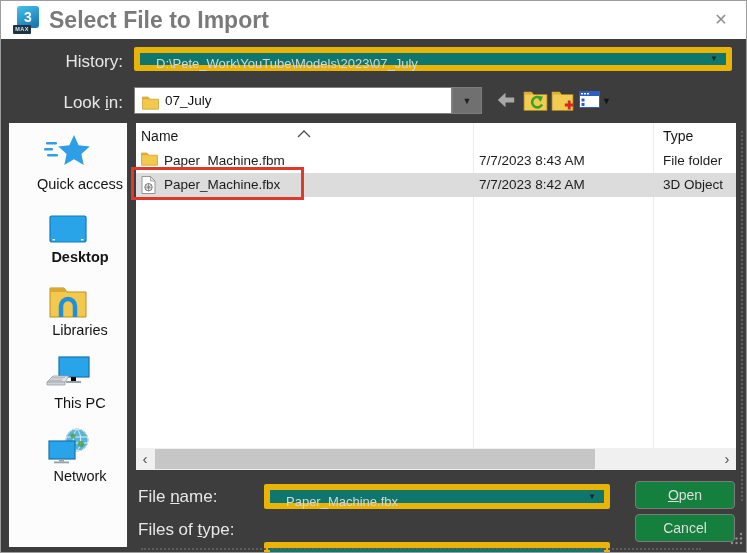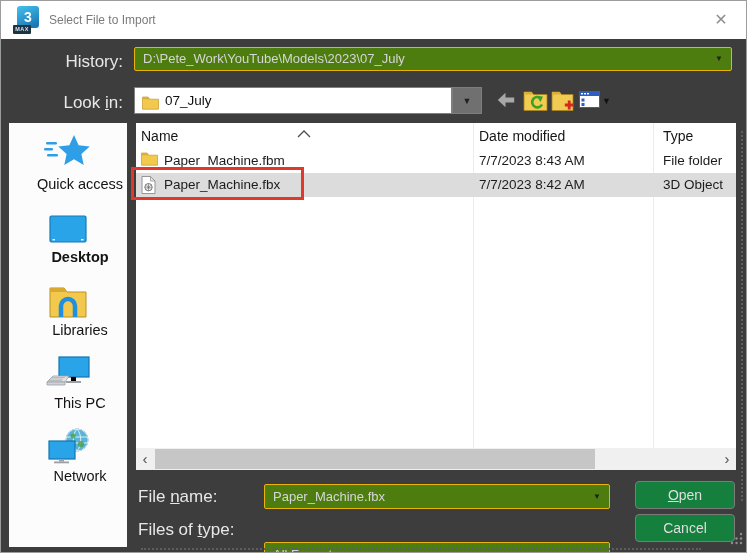--- a/index.html
+++ b/index.html
@@ -15,31 +15,31 @@
   .appicon .tile {
     position:absolute; left:4px; top:1px; width:22px; height:22px; border-radius:3px;
     background:linear-gradient(155deg,#45c2ee 0%,#1b7ab6 85%);
     color:#fff; font-size:14px; font-weight:bold; text-align:center; line-height:22px;
   }
   .appicon .badge {
     position:absolute; left:0; top:20px; width:18px; height:9px; border-radius:1px;
     background:#1d3442; color:#d8e8f2; font-size:5.5px; font-weight:bold;
     text-align:center; line-height:9px; letter-spacing:0.5px;
   }
-  .dlg-title { position:absolute; left:48px; top:0; line-height:38px; font-size:12px; color:#7a7a7a; }
+  .dlg-title { position:absolute; left:48px; top:0; line-height:38px; font-size:23px; color:#7a7a7a;font-weight:bold; }
   .close-x { position:absolute; right:10px; top:0; width:30px; height:38px; line-height:38px;
     text-align:center; font-size:16px; color:#8f8f8f; cursor:pointer; }
   
   .lbl { position:absolute; color:#e7e7e7; font-size:17px; }
   .lbl.right { left:20px; width:102px; text-align:right; }
   .accel { text-decoration:underline; }
   
   .drop {
-    position:absolute; background:#4d7c0f; border:1px solid #eab308; border-radius:2px;
-    color:#d6d6d6; font-size:13px; padding-left:8px; cursor:pointer;
+    position:absolute; background:#0f766e; border:6px solid #eab308; border-radius:2px;
+    color:#d6d6d6; font-size:13px; padding-left:16px; cursor:pointer;
   }
   .drop .arr { position:absolute; right:8px; top:0; height:100%; display:flex; align-items:center;
     font-size:8px; color:#1f1f1f; }
   .history-drop { left:133px; top:46px; width:598px; height:24px; line-height:22px; }
   
   .combo { position:absolute; left:133px; top:86px; width:318px; height:27px; background:#fff;
     border:1px solid #808080; color:#111; font-size:13.5px; line-height:25px; }
   .combo .fold { position:absolute; left:7px; top:5px; }
   .combo .ctext { position:absolute; left:30px; }
   .combo-btn { position:absolute; left:451px; top:86px; width:30px; height:27px;
@@ -212,21 +212,20 @@
         </svg>
       </span>
       <span class="slabel">Network</span>
     </div>
   </div>
 
   <div class="list"></div>
   <div class="colsep" style="left:472px;"></div>
   <div class="colsep" style="left:652px;"></div>
   <div class="hdr" style="left:140px;">Name</div>
-  <div class="hdr" style="left:478px;">Date modified</div>
   <div class="hdr" style="left:662px;">Type</div>
   <span class="sort-ind">
     <svg width="14" height="8" viewBox="0 0 14 8">
         <path d="M1 7 L7 1 L13 7" fill="none" stroke="#4e4e4e" stroke-width="1.3"></path>
       </svg>
   </span>
 
   <div class="list-row" style="top:148px;">
     <span class="row-icon">
       <svg width="17" height="14" viewBox="0 0 17 14">

